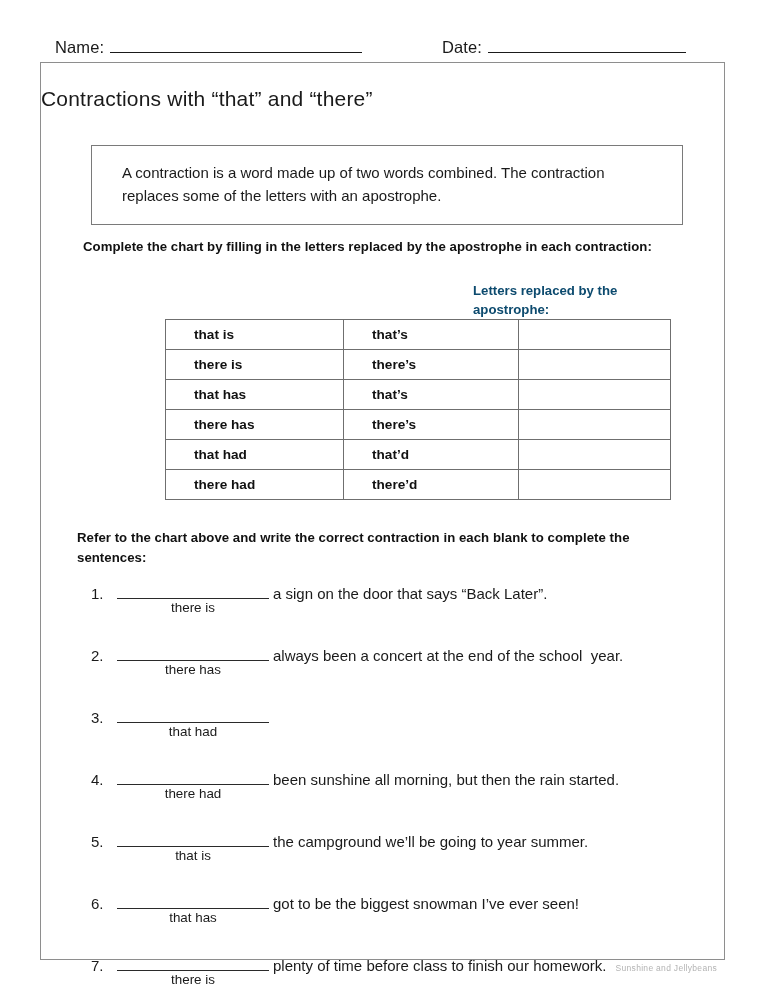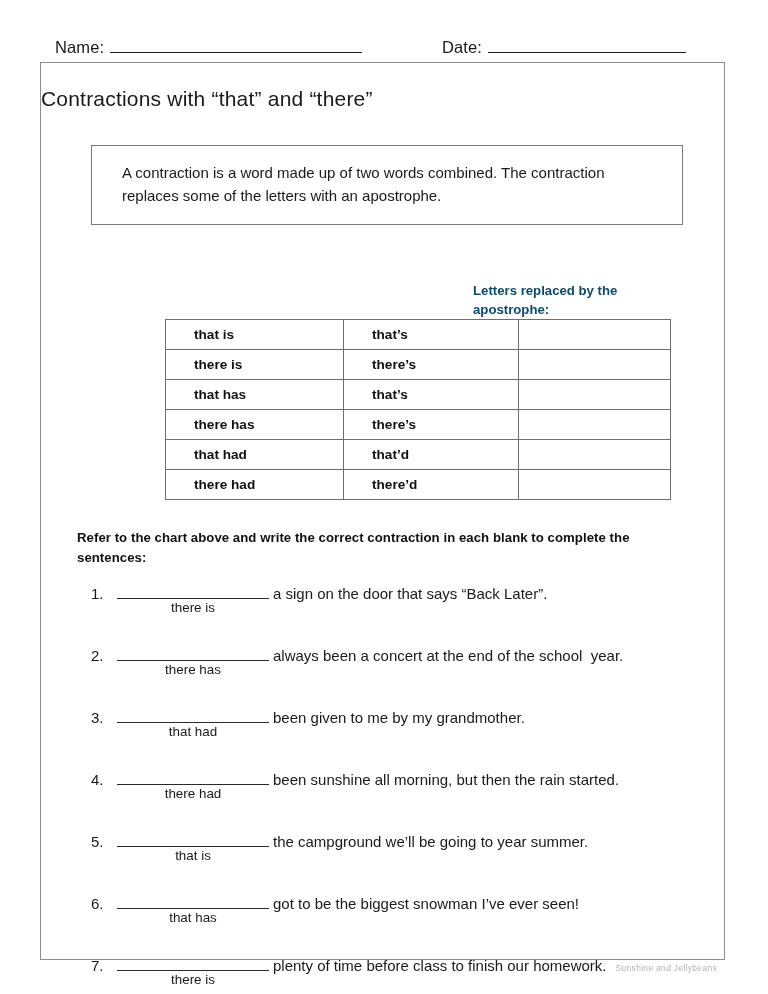--- a/index.html
+++ b/index.html
@@ -211,20 +211,21 @@
 </div>
 
 <div class="sheet">
 
   <div class="title">Contractions with “that” and “there”</div>
 
   <div class="definition-box">
     <div class="definition-text">A contraction is a word made up of two words combined.  The contraction replaces some of the letters with an apostrophe.</div>
   </div>
 
+  <div class="instruction instruction-chart">Complete the chart by filling in the letters replaced by the apostrophe in each contraction:</div>
 
   <div class="col3-heading">Letters replaced by the apostrophe:</div>
 
   <table class="chart-table">
     <tbody>
       <tr>
         <td class="col-1">that is</td>
         <td class="col-2">that’s</td>
         <td class="col-3"></td>
       </tr>
@@ -282,21 +283,20 @@
       </div>
     </div>
 
     <div class="sentence-item">
       <div class="sentence-row">
         <span class="sentence-num">3.</span>
         <span class="answer-slot">
           <span class="answer-rule"></span>
           <span class="answer-hint">that had</span>
         </span>
-        <span class="sentence-text">been given to me by my grandmother.</span>
       </div>
     </div>
 
     <div class="sentence-item">
       <div class="sentence-row">
         <span class="sentence-num">4.</span>
         <span class="answer-slot">
           <span class="answer-rule"></span>
           <span class="answer-hint">there had</span>
         </span>

